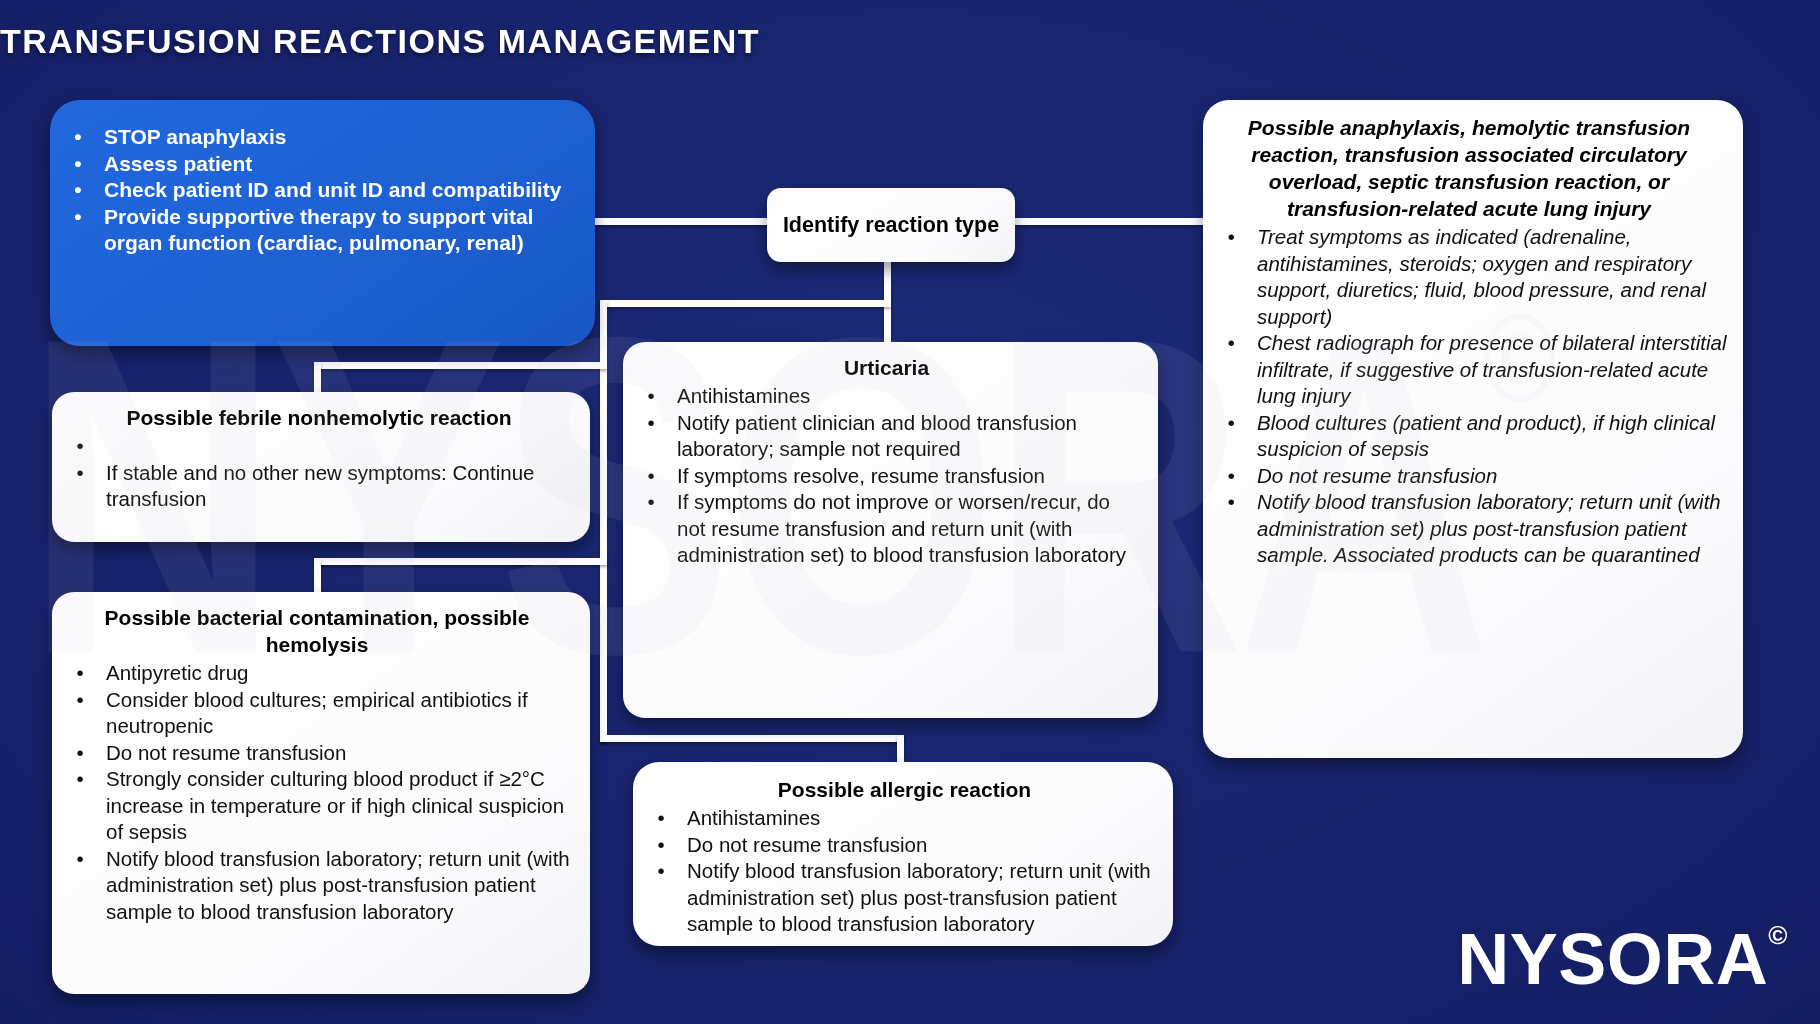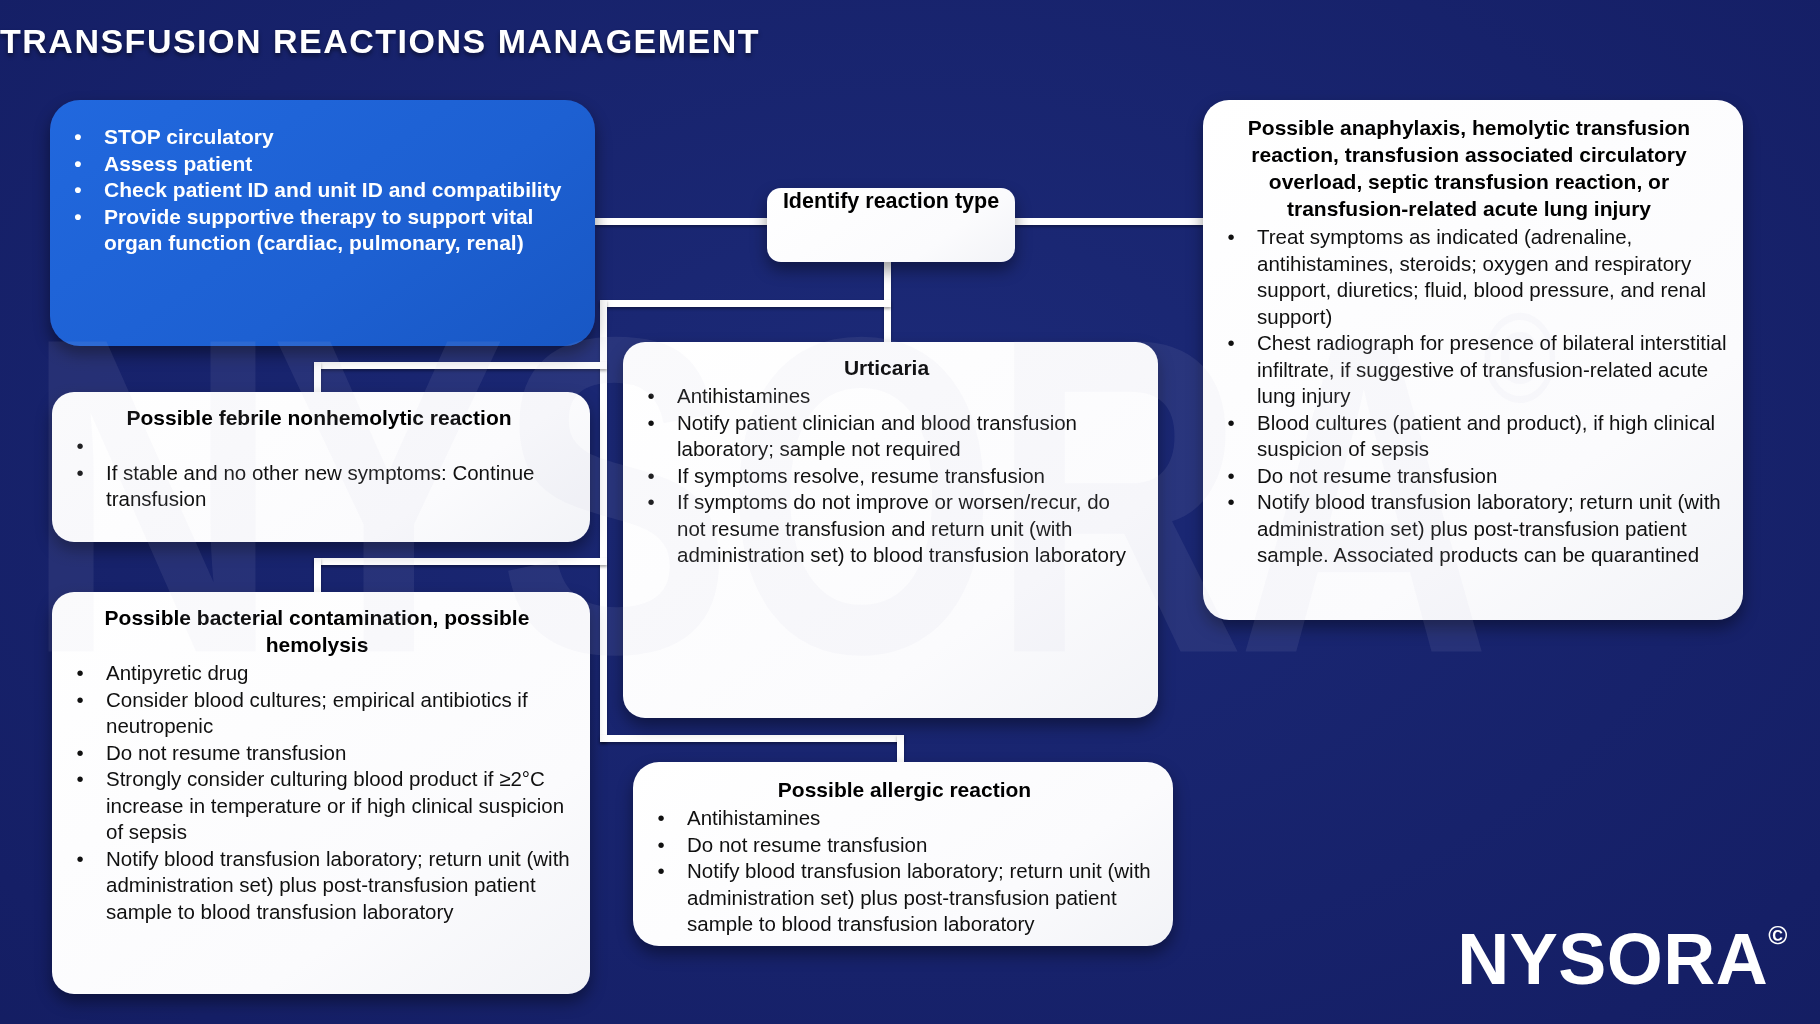--- a/index.html
+++ b/index.html
@@ -28,28 +28,28 @@
   ul.bullets .blt{flex:none;width:16px;margin-left:14px;margin-right:18px;text-align:center;}
   #initial-box{
     left:50px;top:100px;width:545px;height:246px;border-radius:30px;
     background:linear-gradient(145deg,#2168de 0%,#1d60d2 60%,#1857c4 100%);
     box-shadow:0 8px 16px rgba(0,0,0,0.45);
     padding:22px 16px 14px 6px;
   }
   #initial-box ul.bullets li{color:#ffffff;font-weight:700;font-size:21px;line-height:26.5px;}
   #identify-box{
     left:767px;top:188px;width:248px;height:74px;border-radius:14px;
-    display:flex;justify-content:center;text-align:center;
+    display:flex;align-items:center;justify-content:center;text-align:center;
     font-weight:700;font-size:21.5px;line-height:26px;color:#000;
   }
   #febrile-box{left:52px;top:392px;width:538px;height:150px;padding:12px 10px 8px 6px;}
   #bacterial-box{left:52px;top:592px;width:538px;height:402px;padding:12px 14px 10px 6px;}
   #urticaria-box{left:623px;top:342px;width:535px;height:376px;padding:12px 14px 8px 6px;}
   #allergic-box{left:633px;top:762px;width:540px;height:184px;padding:14px 3px 10px 6px;border-radius:26px;}
-  #anaphylaxis-box{left:1203px;top:100px;width:540px;height:520px;padding:14px 14px 10px 6px;border-radius:26px;}
+  #anaphylaxis-box{left:1203px;top:100px;width:540px;height:658px;padding:14px 14px 10px 6px;border-radius:26px;font-style:italic;}
   .line{position:absolute;background:#ffffff;z-index:2;box-shadow:0 2px 3px rgba(0,0,0,0.35);}
   #watermark{
     position:absolute;left:25px;top:270px;z-index:6;pointer-events:none;
     font-size:352px;font-weight:bold;letter-spacing:-8px;line-height:1;
     color:rgba(198,205,222,0.09);white-space:nowrap;
     transform:scaleY(1.28);transform-origin:top left;
   }
   #watermark .wm-c{font-size:100px;vertical-align:top;letter-spacing:0;position:relative;top:18px;}
   #logo{
     position:absolute;right:32px;top:918px;z-index:7;
@@ -73,21 +73,21 @@
   <div class="line" style="left:314px;top:362px;width:7px;height:33px;"></div>
   <div class="line" style="left:314px;top:558px;width:293px;height:7px;"></div>
   <div class="line" style="left:314px;top:558px;width:7px;height:37px;"></div>
   <div class="line" style="left:600px;top:735px;width:304px;height:7px;"></div>
   <div class="line" style="left:897px;top:735px;width:7px;height:30px;"></div>
 
   <div class="box" id="initial-box">
     <ul class="bullets">
         <li>
           <span class="blt">•</span>
-          <span class="blt-text">STOP circulatory</span>
+          <span class="blt-text">STOP anaphylaxis</span>
         </li>
         <li>
           <span class="blt">•</span>
           <span class="blt-text">Assess patient</span>
         </li>
         <li>
           <span class="blt">•</span>
           <span class="blt-text">Check patient ID and unit ID and compatibility</span>
         </li>
         <li>

